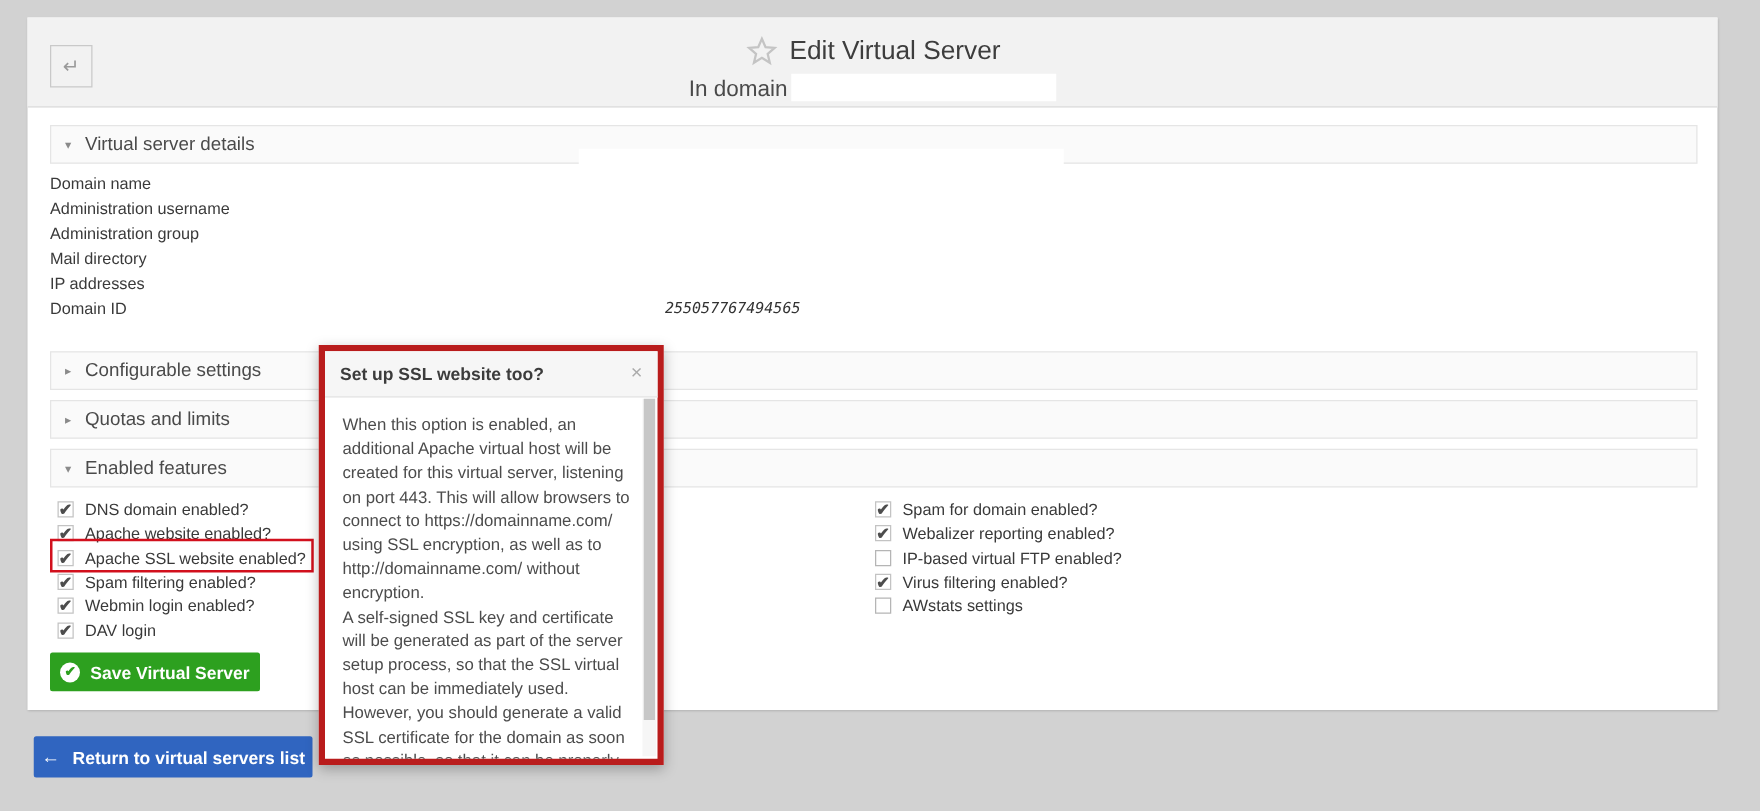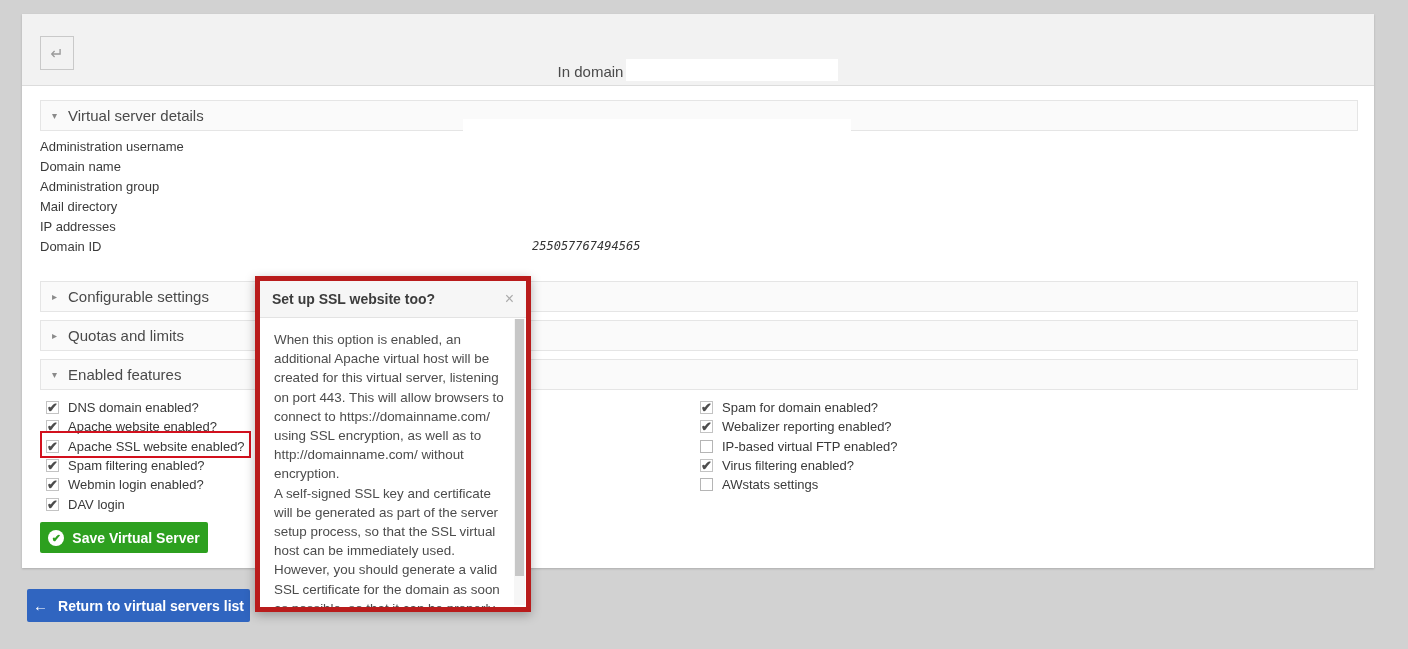--- a/index.html
+++ b/index.html
@@ -11,21 +11,21 @@
         box-shadow:0 1px 2px rgba(0,0,0,.18);}
   .card-header{position:absolute;left:0;top:0;width:100%;height:72px;background:#f2f2f2;
                border-bottom:1px solid #dcdcdc;box-sizing:border-box;}
   .back-btn{position:absolute;left:18px;top:22px;width:32px;height:32px;border:1px solid #c9c9c9;
             color:#9a9a9a;font-size:16px;display:flex;align-items:center;justify-content:center;
             cursor:pointer;background:transparent;}
   .title-line{position:absolute;left:0;top:14px;width:100%;text-align:center;font-size:21px;
               color:#3d3d3d;display:flex;align-items:center;justify-content:center;gap:9px;}
   .star-ic{display:inline-flex;}
   .in-domain-line{position:absolute;left:0;top:46px;width:100%;display:flex;justify-content:center;
-                  align-items:center;font-size:15px;color:#4a4a4a;}
+                  align-items:center;font-size:18px;color:#4a4a4a;}
   .redact{background:#fff;display:inline-block;}
   .redact-domain{width:212px;height:22px;margin-left:3px;position:relative;top:-1px;}
   .redact-details{position:absolute;left:441px;top:105px;width:388px;height:22px;z-index:4;}
 
   
   .section-bar{position:absolute;left:18px;width:1318px;height:31px;background:#fafafa;
                border:1px solid #e5e5e5;box-sizing:border-box;display:flex;align-items:center;
                padding-left:11px;font-size:15px;color:#4a4a4a;cursor:pointer;}
   .tri{color:#8a8a8a;font-size:10px;margin-right:11px;position:relative;top:0px;}
   #bar-details{top:86px;}
@@ -85,37 +85,45 @@
 <body>
 
 <div id="screen">
 
   <div class="card">
 
     <div class="card-header">
       <div class="back-btn">
         <span>↵</span>
       </div>
+      <div class="title-line">
+        <span class="star-ic">
+          <svg width="27" height="26" viewBox="0 0 24 24">
+            <path d="M12 2.8l2.7 6.2 6.7.55-5.1 4.4 1.55 6.55L12 16.9l-5.85 3.6L7.7 13.95l-5.1-4.4 6.7-.55z" fill="none" stroke="#c4c4c4" stroke-width="1.7"></path>
+          </svg>
+        </span>
+        <span>Edit Virtual Server</span>
+      </div>
       <div class="in-domain-line">
         <span>In domain</span>
         <span class="redact redact-domain"></span>
       </div>
     </div>
 
     <div class="section-bar" id="bar-details">
       <span class="tri">▾</span>
       <span>Virtual server details</span>
     </div>
 
     <div id="details-rows">
         <div class="detail-row">
+          <span class="detail-label">Domain name</span>
+        </div>
+        <div class="detail-row">
           <span class="detail-label">Administration username</span>
-        </div>
-        <div class="detail-row">
-          <span class="detail-label">Domain name</span>
         </div>
         <div class="detail-row">
           <span class="detail-label">Administration group</span>
         </div>
         <div class="detail-row">
           <span class="detail-label">Mail directory</span>
         </div>
         <div class="detail-row">
           <span class="detail-label">IP addresses</span>
         </div>

